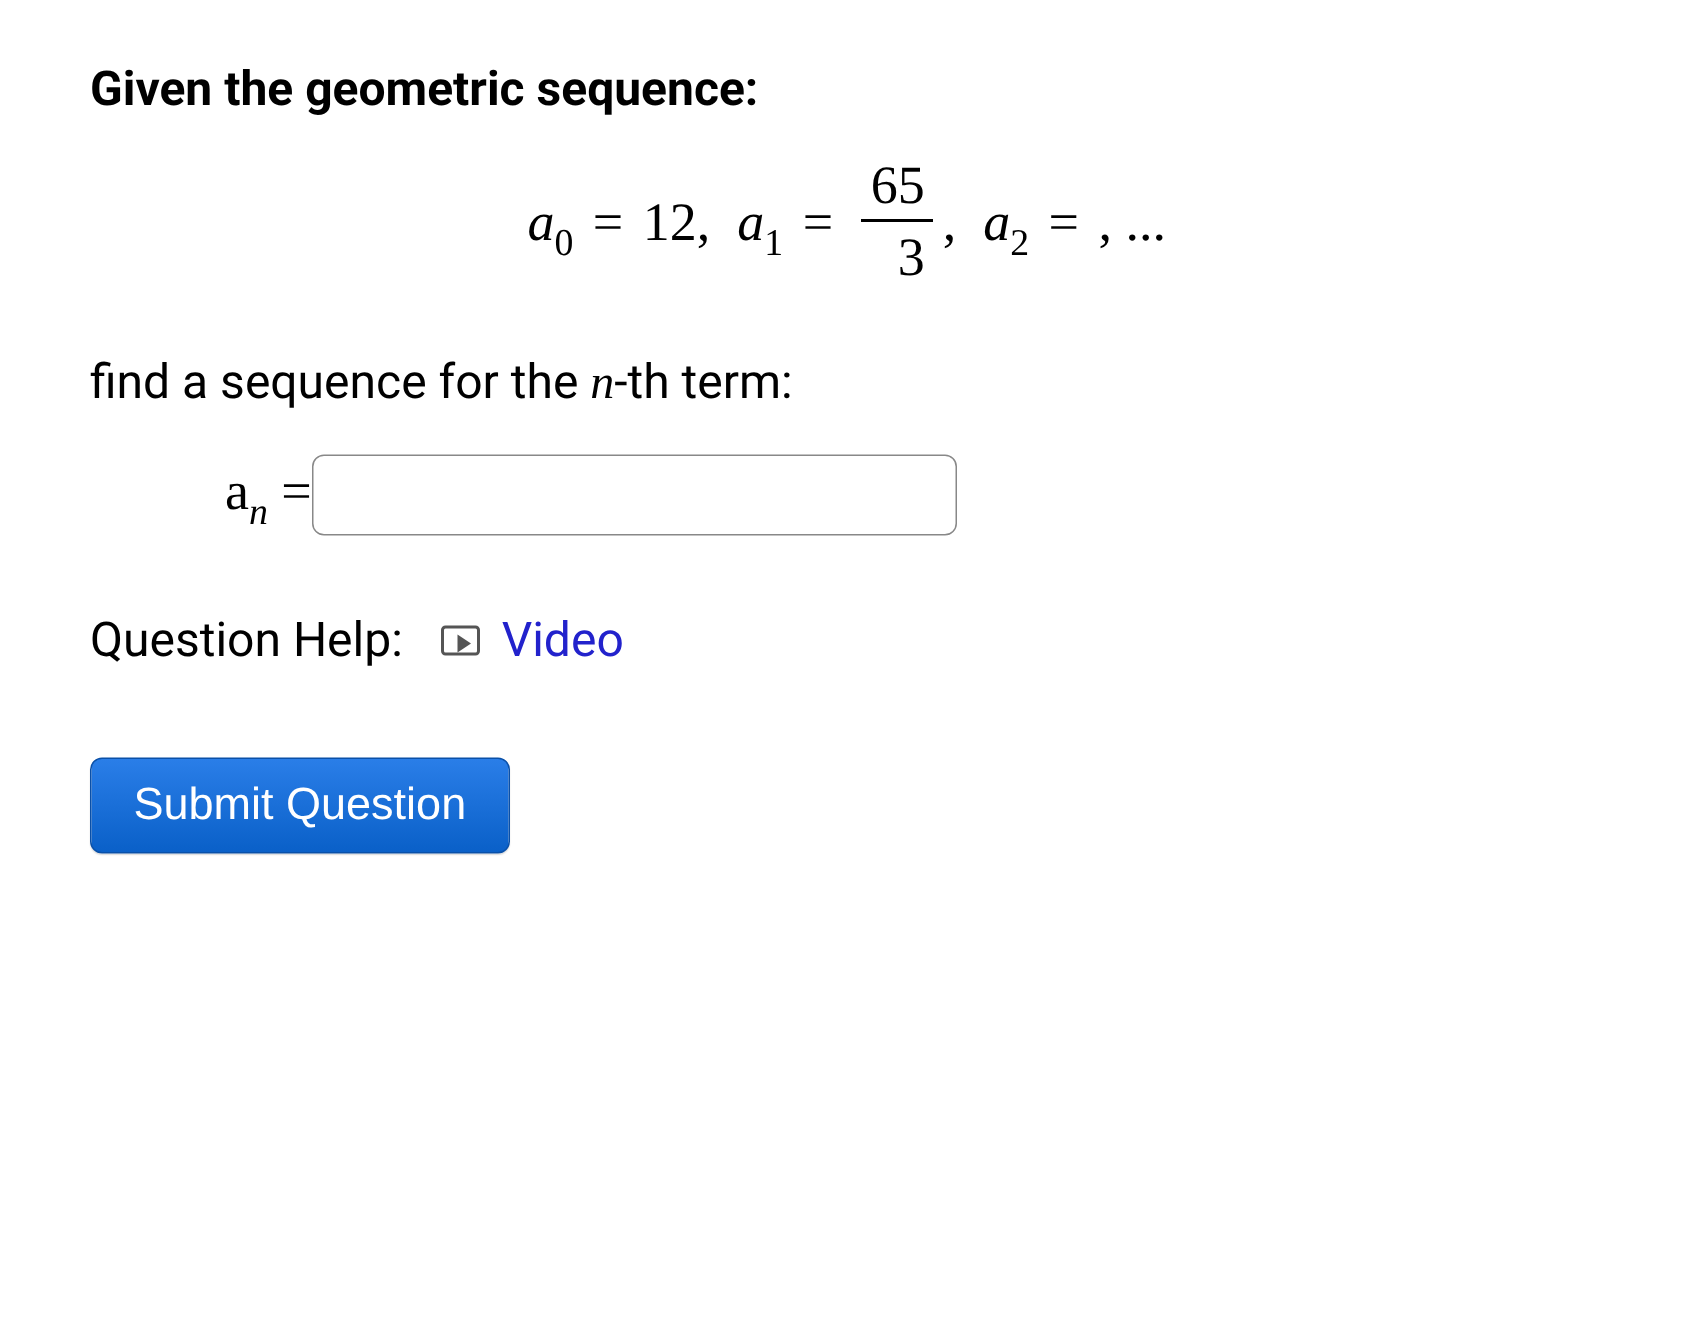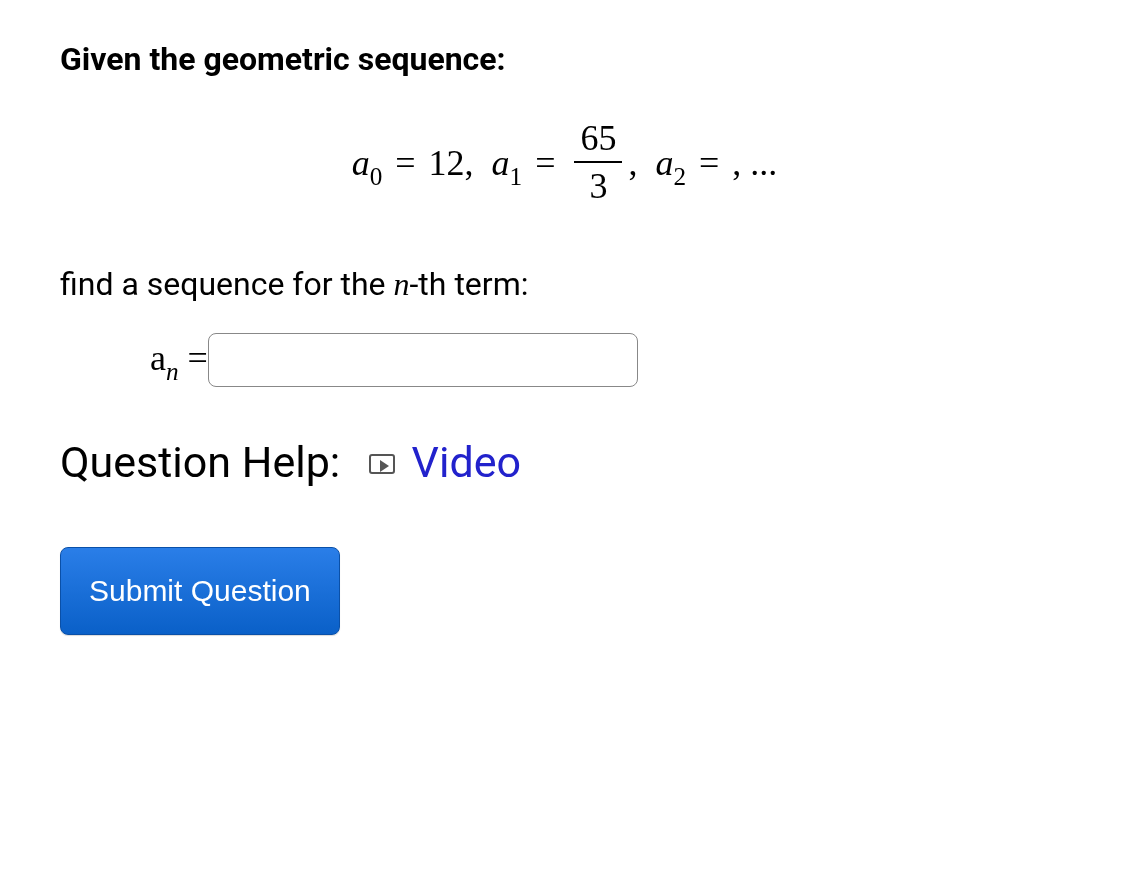--- a/index.html
+++ b/index.html
@@ -26,22 +26,22 @@
     .math-display .var { font-style: italic; }
     .sub {
       font-size: 0.7em;
       vertical-align: sub;
       position: relative;
       top: 2px;
     }
     .frac {
       display: inline-block;
       vertical-align: middle;
-      text-align: center;
-      margin: 15px 6px;
+      text-align: right;
+      margin: 0 6px;
       position: relative;
       top: -4px;
     }
     .frac .num {
       display: block;
       border-bottom: 2px solid #000;
       padding: 0 6px 2px 6px;
       line-height: 1.1;
     }
     .frac .den {
@@ -68,21 +68,21 @@
       width: 430px;
       height: 54px;
       border: 1px solid #888;
       border-radius: 8px;
       font-size: 28px;
       padding: 6px 12px;
       font-family: "Times New Roman", Times, serif;
     }
     .help-row {
       margin: 30px 0;
-      font-size: 43px;
+      font-size: 32px;
     }
     .video-link {
       color: #2222cc;
       text-decoration: none;
       cursor: pointer;
     }
     .play-icon-box {
       display: inline-block;
       width: 26px;
       height: 20px;
@@ -103,21 +103,21 @@
       border-top: 6px solid transparent;
       border-bottom: 6px solid transparent;
     }
     .submit-btn {
       background: #1a6fd8;
       background: linear-gradient(#2a7ee8, #0a60c8);
       color: #fff;
       border: 1px solid #0a50a8;
       border-radius: 8px;
       font-size: 30px;
-      padding: 26px 28px;
+      padding: 14px 28px;
       cursor: pointer;
       margin-top: 30px;
       box-shadow: 0 1px 1px rgba(0,0,0,0.15);
     }
   </style>
 </head>
 <body>
 
 
 

